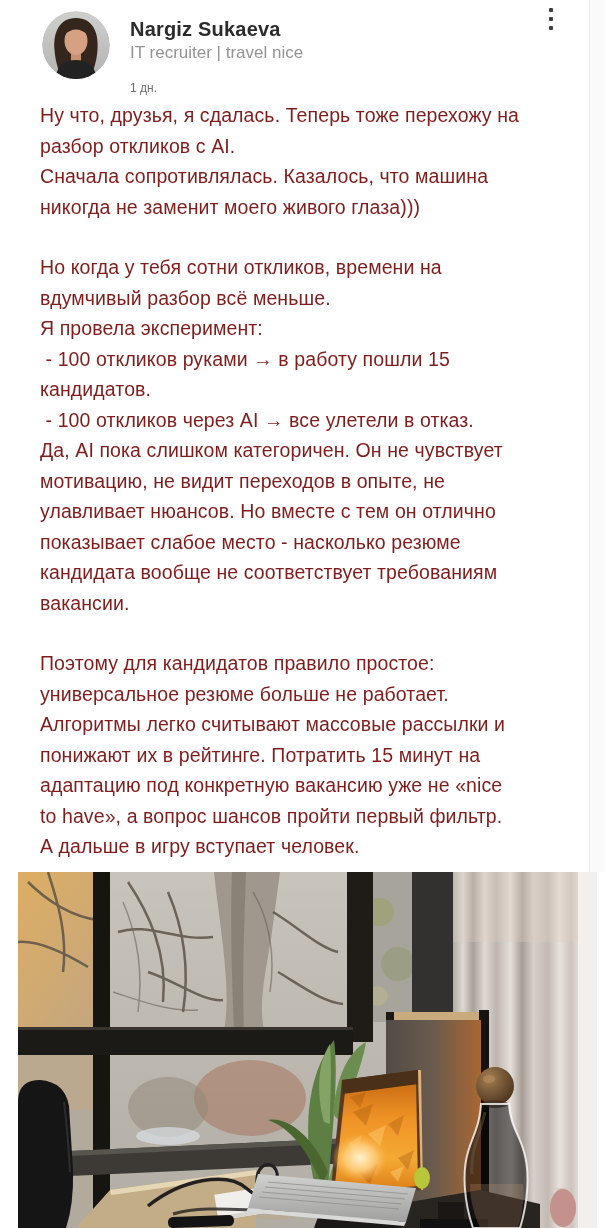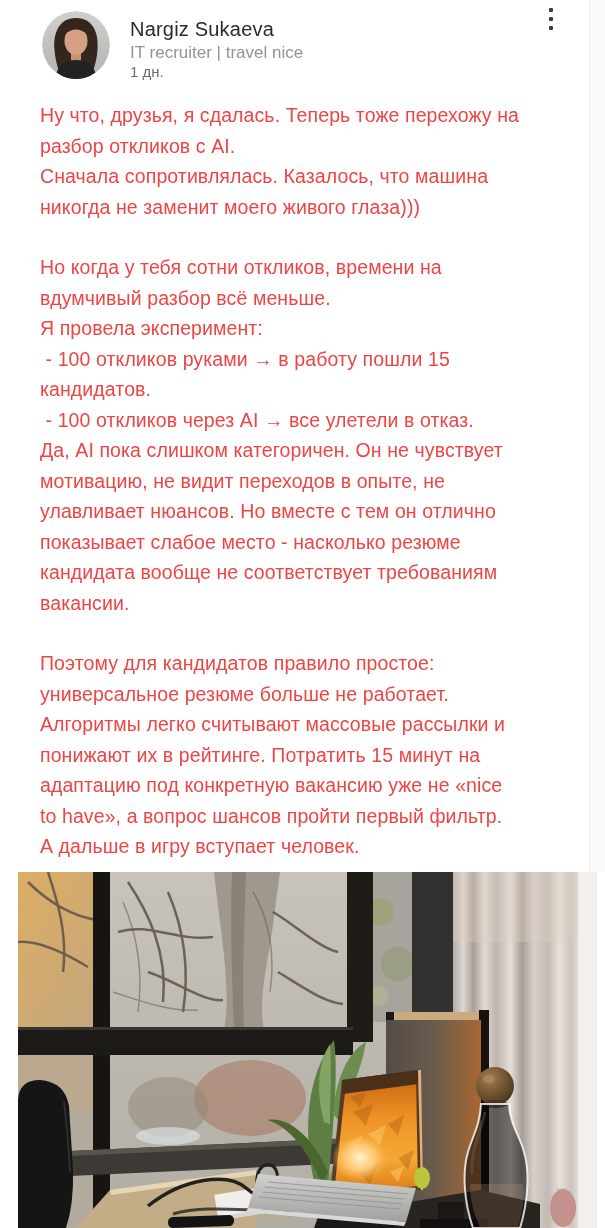--- a/index.html
+++ b/index.html
@@ -8,30 +8,30 @@
     font-family:"Liberation Sans","DejaVu Sans",sans-serif;overflow:hidden;
   }
   .edge-strip{
     position:absolute;top:0;right:0;width:15px;height:872px;
     background:#fbfafa;border-left:1px solid #ececec;
   }
   .post-header{position:absolute;top:11px;left:42px;display:flex;align-items:flex-start;}
   .avatar{width:68px;height:68px;border-radius:50%;overflow:hidden;flex:0 0 auto;cursor:pointer;}
   .avatar svg{display:block;}
   .author-block{margin-left:20px;padding-top:7px;}
-  .author-name{font-size:20px;font-weight:normal;color:#2b2b2b;line-height:22px;letter-spacing:.2px;cursor:pointer;}
+  .author-name{font-size:20px;font-weight:bold;color:#2b2b2b;line-height:22px;letter-spacing:.2px;cursor:pointer;}
   .author-headline{font-size:17px;color:#939393;line-height:20px;margin-top:3px;}
-  .post-time{font-size:15px;color:#6d6d6d;line-height:18px;margin-top:0;}
+  .post-time{font-size:12px;color:#6d6d6d;line-height:18px;margin-top:16px;}
   .menu-btn{
     position:absolute;top:7px;right:44px;width:18px;height:30px;
     display:flex;flex-direction:column;align-items:center;justify-content:flex-start;
     gap:5px;cursor:pointer;padding:1px;
   }
   .menu-btn i{width:4px;height:4px;border-radius:1px;background:#3e3e3e;display:block;}
-  .post-text{position:absolute;top:100px;left:40px;width:556px;color:#ef4444;}
+  .post-text{position:absolute;top:100px;left:40px;width:556px;color:#7f1d1d;}
   .post-text p{
     margin:0;font-size:19.5px;line-height:30.5px;white-space:pre-wrap;
     letter-spacing:.1px;
   }
   .post-text p + p{margin-top:30px;}
   .post-photo{
     position:absolute;top:872px;left:18px;width:579px;height:356px;
     overflow:hidden;cursor:pointer;background:#b9b5ad;
   }
   .post-photo svg{display:block;}

